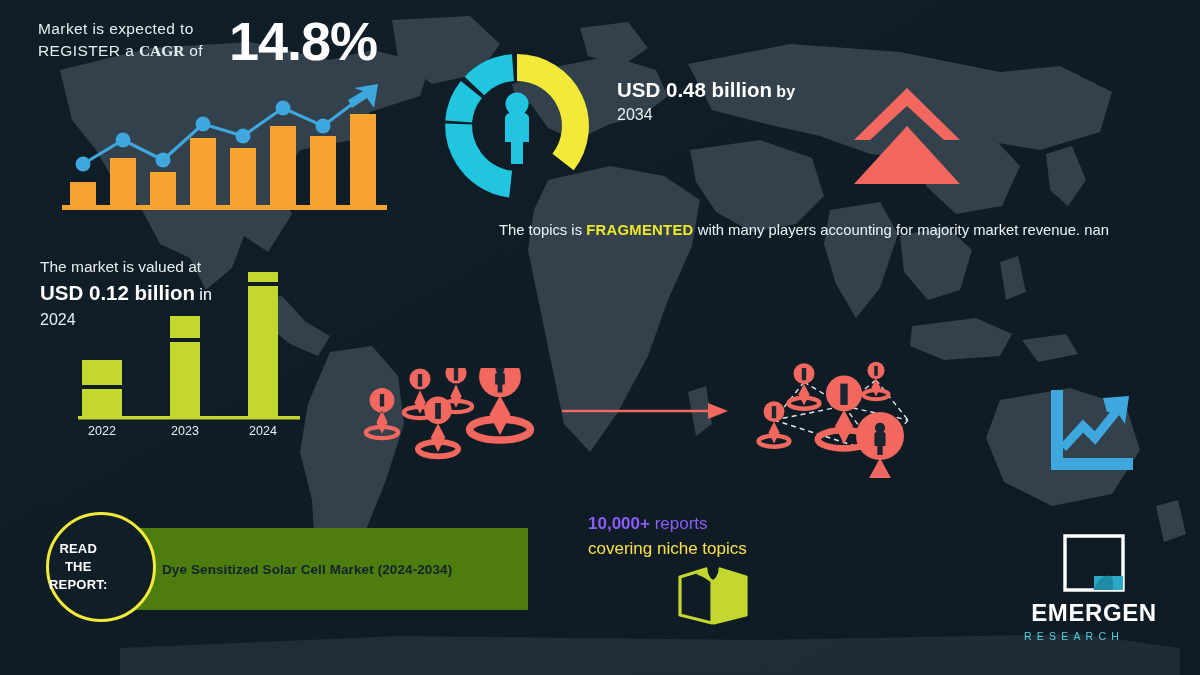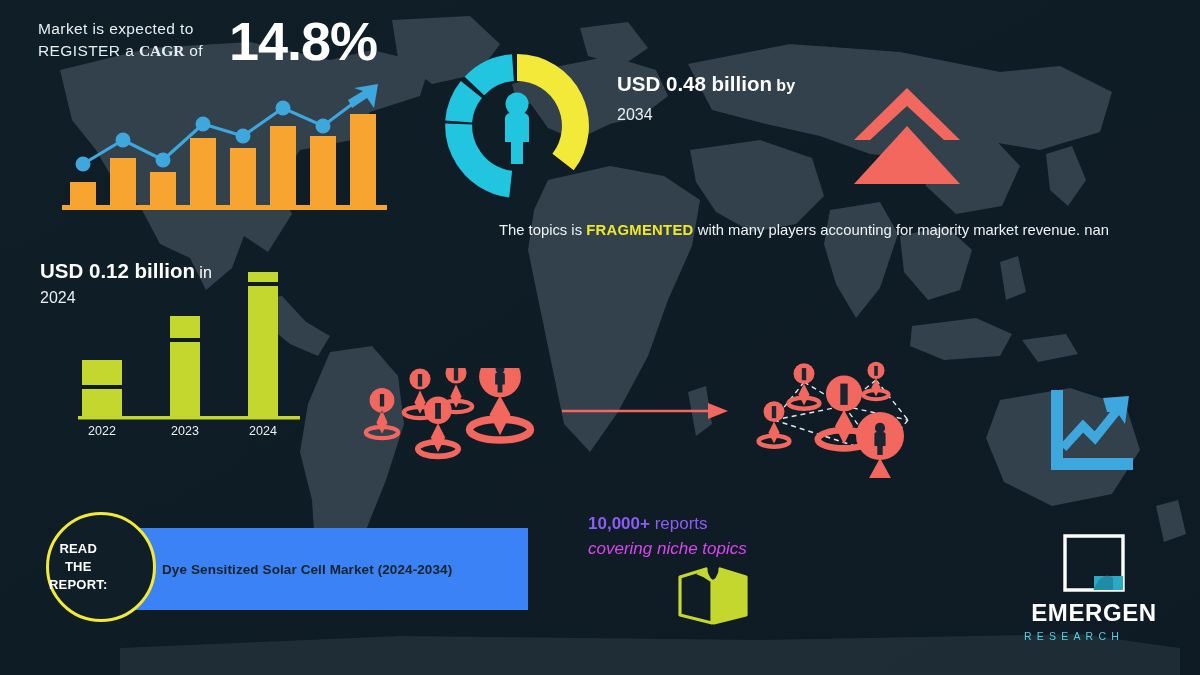--- a/index.html
+++ b/index.html
@@ -58,23 +58,23 @@
 
   
   #donut-wrap { left: 437px; top: 42px; width: 160px; height: 168px; }
 
   
   #forecast-block { left: 617px; top: 64px; width: 240px; }
   #forecast-lead { font-size: 15.5px; line-height: 22px; color: #e7eef2; font-weight: 300; }
   #forecast-value {
     font-size: 20.5px;
     font-weight: 700;
-    line-height: 36px;
+    line-height: 24px;
     color: #ffffff;
-    margin-top: 2px;
+    margin-top: 14px;
   }
   #forecast-value .suffix { font-size: 16px; font-weight: 700; }
   #forecast-year { font-size: 16px; font-weight: 300; color: #e7eef2; line-height: 22px; }
 
   
   #chevrons { left: 848px; top: 84px; width: 118px; height: 106px; }
 
   
   #fragment-block {
     left: 499px; top: 218px; width: 630px;
@@ -105,21 +105,21 @@
   #arrow-mid { left: 560px; top: 398px; width: 170px; height: 26px; }
   #pins-right { left: 752px; top: 358px; width: 200px; height: 120px; }
 
   
   #growth-icon { left: 1045px; top: 386px; width: 88px; height: 88px; }
 
   
   #cta-bar {
     left: 100px; top: 528px;
     width: 428px; height: 82px;
-    background: #3b82f6;
+    background: #4d7c0f;
     z-index: 2;
   }
   #cta-title {
     position: absolute;
     left: 62px; top: 0; height: 82px;
     display: flex; align-items: center;
     font-size: 13.5px; font-weight: 700; color: #15222b; letter-spacing: .1px;
   }
   #cta-circle {
     left: 46px; top: 512px;
@@ -133,21 +133,21 @@
   }
   #cta-circle span {
     font-size: 13px; font-weight: 700; color: #ffffff;
     text-align: center; line-height: 18px; letter-spacing: .2px;
   }
 
   
   #reports-block { left: 588px; top: 510px; width: 250px; text-align: left; }
   #reports-count { font-size: 17px; font-weight: 700; color: #8b5cf6; line-height: 27px; }
   #reports-count .thin { font-weight: 300; }
-  #reports-sub { font-size: 17px; font-weight: 300; color: #d946ef; line-height: 24px; font-style: italic; }
+  #reports-sub { font-size: 17px; font-weight: 300; color: #fde047; line-height: 24px; }
   #book-icon { left: 676px; top: 565px; width: 74px; height: 62px; }
 
   
   #logo-block { left: 1019px; top: 532px; width: 150px; }
   #logo-mark { position: relative; width: 66px; height: 62px; margin: 0 auto 5px auto; }
   #logo-name {
     font-size: 24px; font-weight: 700; letter-spacing: .6px;
     color: #ffffff; text-align: center; line-height: 28px;
   }
   #logo-sub {
@@ -278,20 +278,21 @@
   <svg class="layer" id="chevrons" viewBox="0 0 118 106">
     <path fill="#f2685f" d="M59,4 L112,56 L96,56 L59,22 L22,56 L6,56 Z"></path>
     <path fill="#f2685f" d="M59,42 L112,100 L6,100 Z"></path>
   </svg>
 
   <div class="layer" id="fragment-block">
     <span>The topics is </span><span class="hl">FRAGMENTED</span><span> with many players accounting for majority market revenue. nan</span>
   </div>
 
   <div class="layer" id="valued-block">
+    <div id="valued-lead">The market is valued at</div>
     <div id="valued-value">
       <span>USD 0.12 billion</span><span class="suffix"> in</span>
     </div>
     <div id="valued-year">2024</div>
   </div>
 
   <div class="layer" id="green-chart">
     <svg viewBox="0 0 260 175" width="260" height="175">
 
       <rect x="22" y="88" width="40" height="56" fill="#c3d72e"></rect>

